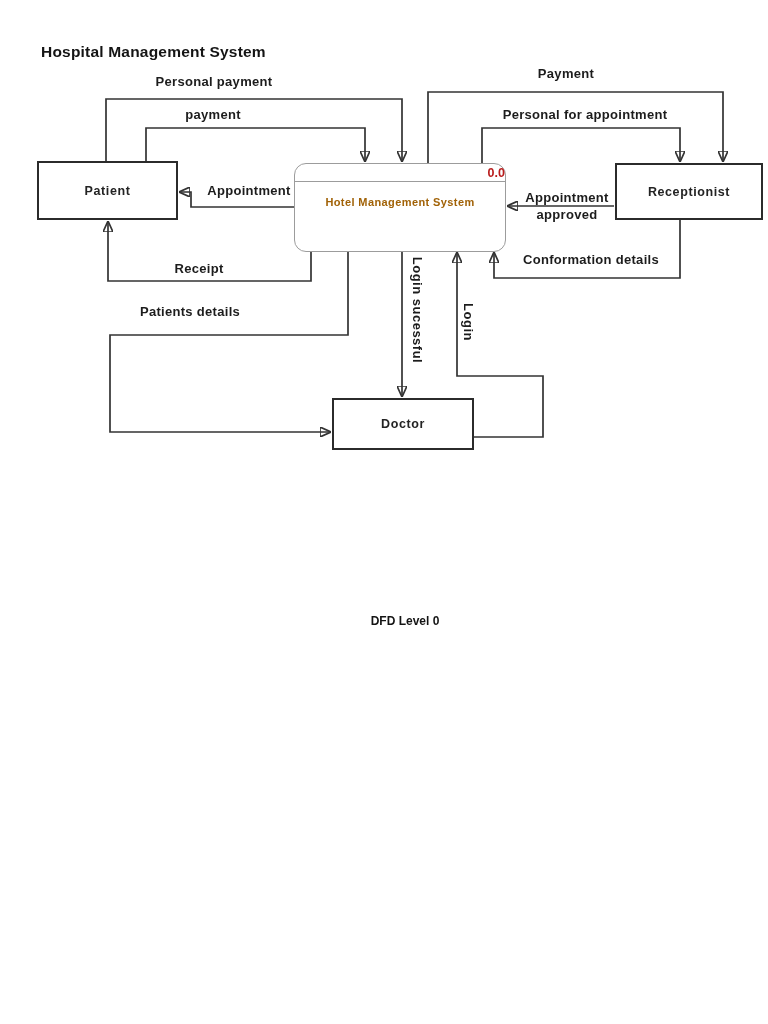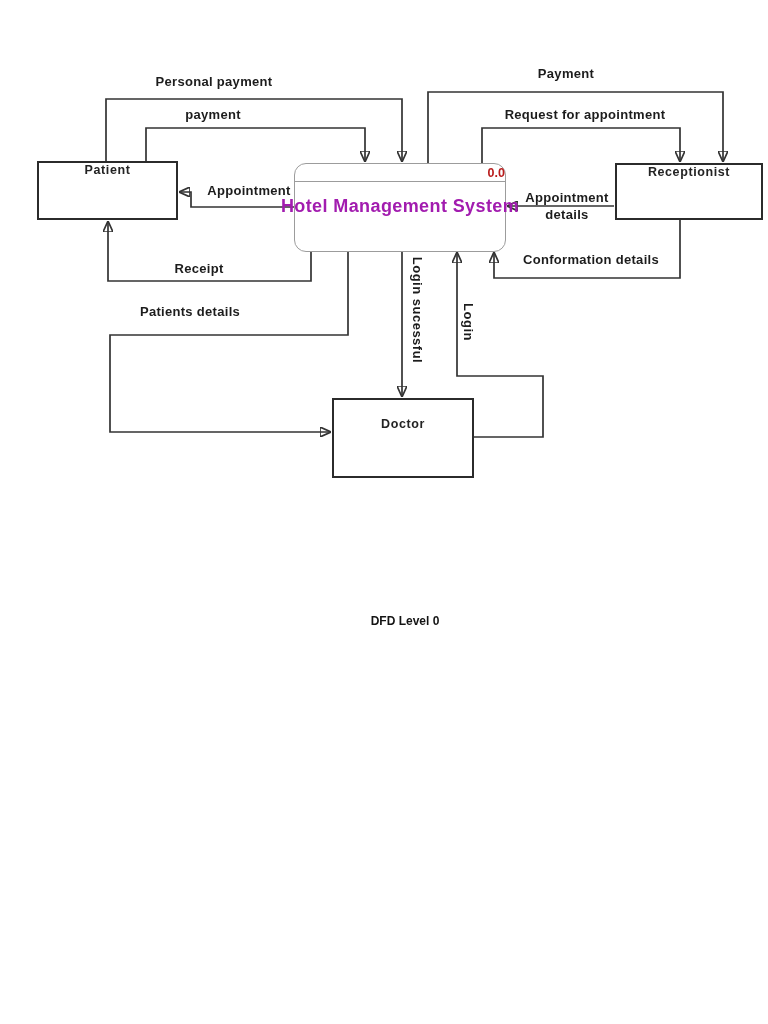--- a/index.html
+++ b/index.html
@@ -14,43 +14,43 @@
   .doc-title{
     position:absolute;left:41px;top:43px;
     font-size:15.5px;font-weight:700;letter-spacing:0.2px;
     color:#141414;white-space:nowrap;
   }
   svg.lines{position:absolute;left:0;top:0;width:768px;height:1024px;}
   svg.lines path{fill:none;stroke:#333333;stroke-width:1.7px;}
   .entity{
     position:absolute;box-sizing:border-box;
     background:#ffffff;border:2px solid #2b2b2b;
-    display:flex;align-items:flex-start;justify-content:center;
+    display:flex;align-items:center;justify-content:center;
     font-size:12.5px;font-weight:700;letter-spacing:0.6px;color:#232323;
   }
   .entity.patient{left:37px;top:161px;width:141px;height:59px;}
   .entity.receptionist{left:615px;top:163px;width:148px;height:57px;}
-  .entity.doctor{left:332px;top:398px;width:142px;height:80px;
+  .entity.doctor{left:332px;top:398px;width:142px;height:52px;
     align-items:flex-start;padding-top:17px;}
   .process{
     position:absolute;box-sizing:border-box;
     left:294px;top:163px;width:212px;height:89px;
     background:#ffffff;border:1.6px solid #9c9c9c;border-radius:12px;
     display:flex;flex-direction:column;
   }
   .process-id{
     flex:0 0 auto;text-align:right;
     padding:2px 0 1px 0;
     font-size:12.5px;font-weight:700;color:#b91c1c;
     border-bottom:1.6px solid #9c9c9c;
   }
   .process-body{
     flex:1;display:flex;justify-content:center;align-items:flex-start;
     padding-top:14px;
-    font-size:18px;font-weight:700;letter-spacing:0.4px;color:#a21caf;
+    font-size:11px;font-weight:700;letter-spacing:0.4px;color:#a16207;
     white-space:nowrap;
   }
   .flabel{
     position:absolute;transform:translate(-50%,-50%);
     font-size:13px;font-weight:700;letter-spacing:0.3px;
     color:#1c1c1c;white-space:nowrap;
   }
   .flabel.two-line{text-align:center;line-height:16.5px;}
   .vlabel{
     position:absolute;transform:translate(-50%,-50%);
@@ -61,20 +61,21 @@
   .caption{
     position:absolute;left:405px;top:621px;transform:translate(-50%,-50%);
     font-size:12px;font-weight:700;color:#141414;white-space:nowrap;
   }
 </style>
 </head>
 <body>
 
 <div class="page">
 
+  <div class="doc-title">Hospital Management System</div>
 
   <svg class="lines" viewBox="0 0 768 1024" xmlns="http://www.w3.org/2000/svg">
     <defs>
       <marker id="arrow" markerUnits="userSpaceOnUse" markerWidth="11" markerHeight="10" refX="11" refY="5" orient="auto">
         <path d="M0,0 L11,5 L0,10 Z" fill="#1a1a1a" stroke="none"></path>
       </marker>
     </defs>
     <path d="M106 161 V99 H402 V162" marker-end="url(#arrow)"></path>
     <path d="M146 161 V128 H365 V162" marker-end="url(#arrow)"></path>
     <path d="M428 163 V92 H723 V162" marker-end="url(#arrow)"></path>
@@ -101,26 +102,26 @@
     <span>Receptionist</span>
   </div>
 
   <div class="entity doctor">
     <span>Doctor</span>
   </div>
 
   <div class="flabel" style="left:214px;top:81px;">Personal payment</div>
   <div class="flabel" style="left:213px;top:114px;">payment</div>
   <div class="flabel" style="left:566px;top:73px;">Payment</div>
-  <div class="flabel" style="left:585px;top:114px;">Request for appointment</div>
+  <div class="flabel" style="left:585px;top:114px;">Personal for appointment</div>
   <div class="flabel" style="left:249px;top:190px;">Appointment</div>
 
   <div class="flabel two-line" style="left:567px;top:206px;">
     <div>Appointment</div>
-    <div>details</div>
+    <div>approved</div>
   </div>
 
   <div class="flabel" style="left:591px;top:259px;">Conformation details</div>
   <div class="flabel" style="left:199px;top:268px;">Receipt</div>
   <div class="flabel" style="left:190px;top:311px;">Patients details</div>
 
   <div class="vlabel" style="left:417px;top:310px;">Login sucessful</div>
   <div class="vlabel" style="left:468px;top:322px;">Login</div>
 
   <div class="caption">DFD Level 0</div>

